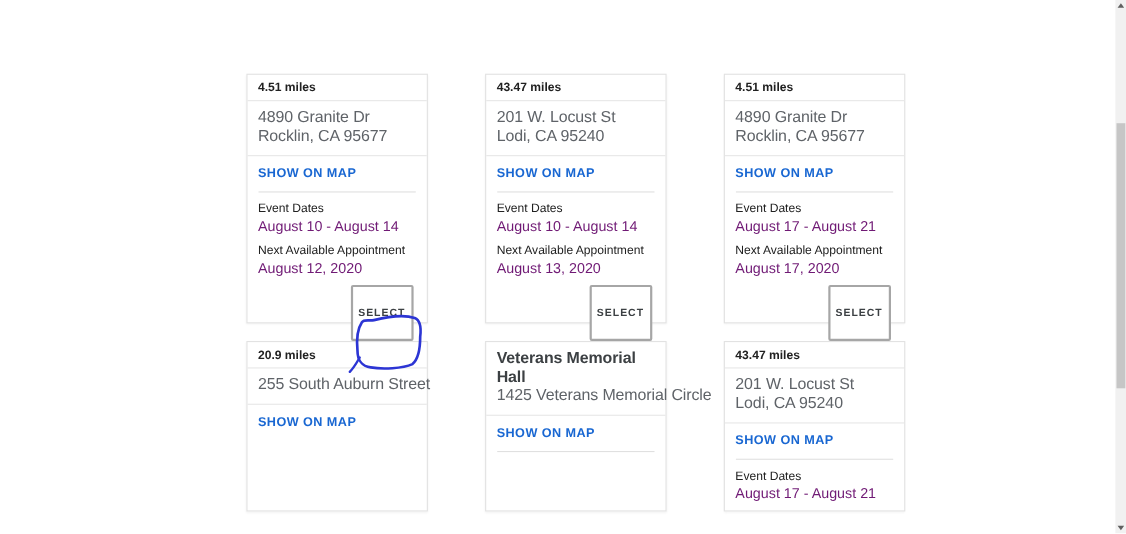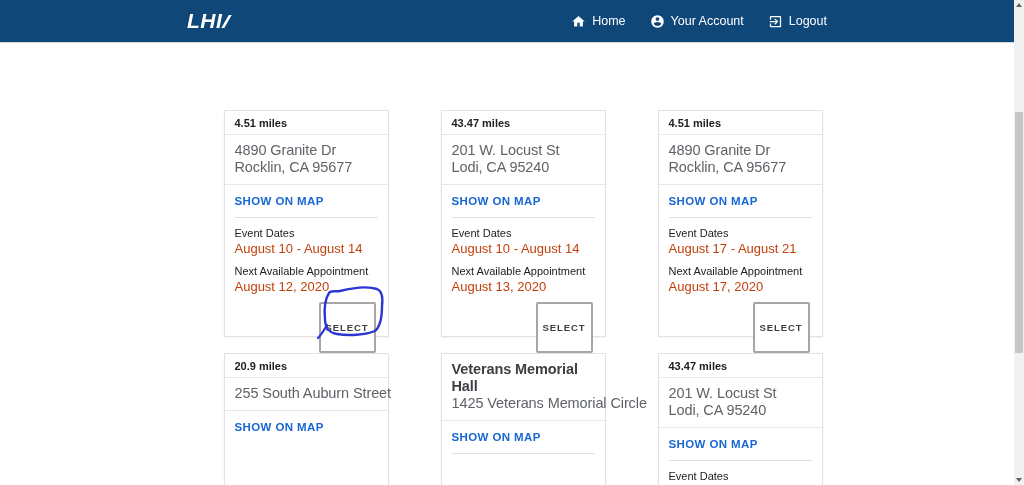--- a/index.html
+++ b/index.html
@@ -28,21 +28,21 @@
            border-bottom:1px solid #e7e7e7; }
   .addr { padding:7px 10px 8px; border-bottom:1px solid #e7e7e7; color:#5f6368;
           font-size:14.5px; line-height:17px; letter-spacing:-0.1px; }
   .addr-line { white-space:nowrap; }
   .addr-title { font-weight:bold; color:#3c4043; }
   .map-link { display:block; padding:10px; color:#1967d2; font-size:11.5px; font-weight:bold;
               letter-spacing:0.4px; text-decoration:none; cursor:pointer; }
   .hr-inset { border-top:1px solid #e0e0e0; margin:0 10px; }
   .details { padding:8px 10px 0; }
   .detail-label { font-size:11px; font-weight:normal; color:#212121; line-height:15px; }
-  .detail-value { font-size:13px; color:#c2410c; line-height:16px; margin-bottom:7px; }
+  .detail-value { font-size:13px; color:#701a75; line-height:16px; margin-bottom:7px; }
   .actions { margin-top:auto; display:flex; justify-content:flex-end; padding:0 12px 14px 0; }
   .select-btn { font-family:inherit; background:#fff; border:2px solid #a6a6a6;
                 border-radius:2px; color:#3c4043; font-size:9.5px; font-weight:bold;
                 letter-spacing:0.9px; padding:18px 5px; min-width:46px; cursor:pointer; }
 
   .annotation-svg { position:absolute; left:0; top:0; width:1024px; height:485px;
                     pointer-events:none; z-index:40; }
 
   .scrollbar { position:absolute; right:0; top:0; width:10px; height:485px;
                background:#f1f1f1; z-index:60; }
@@ -54,48 +54,20 @@
   .tri-down { width:0; height:0; border-left:3px solid transparent;
               border-right:3px solid transparent; border-top:4px solid #606060; }
   .sb-thumb { position:absolute; left:1px; top:112px; width:8px; height:241px;
               background:#c6c6c6; cursor:grab; }
 </style>
 </head>
 <body>
 
 <div class="content">
 
-  <header class="appbar">
-    <div class="header-inner">
-      <div class="logo">
-        <span>LHI</span>
-        <span class="logo-stripe"></span>
-      </div>
-      <nav class="topnav">
-        <a class="nav-item">
-          <svg viewBox="0 0 24 24">
-              <path d="M10 20v-6h4v6h5v-8h3L12 3 2 12h3v8z"></path>
-            </svg>
-          <span>Home</span>
-        </a>
-        <a class="nav-item">
-          <svg viewBox="0 0 24 24">
-              <path d="M12 2C6.48 2 2 6.48 2 12s4.48 10 10 10 10-4.48 10-10S17.52 2 12 2zm0 3c1.66 0 3 1.34 3 3s-1.34 3-3 3-3-1.34-3-3 1.34-3 3-3zm0 14.2c-2.5 0-4.71-1.28-6-3.22.03-1.99 4-3.08 6-3.08 1.99 0 5.97 1.09 6 3.08-1.29 1.94-3.5 3.22-6 3.22z"></path>
-            </svg>
-          <span>Your Account</span>
-        </a>
-        <a class="nav-item">
-          <svg viewBox="0 0 24 24">
-              <path d="M10.09 15.59L11.5 17l5-5-5-5-1.41 1.41L12.67 11H3v2h9.67l-2.58 2.59zM19 3H5c-1.11 0-2 .9-2 2v4h2V5h14v14H5v-4H3v4c0 1.1.89 2 2 2h14c1.1 0 2-.9 2-2V5c0-1.1-.9-2-2-2z"></path>
-            </svg>
-          <span>Logout</span>
-        </a>
-      </nav>
-    </div>
-  </header>
 
   <main class="grid">
 
     <article class="card tall">
       <div class="miles">4.51 miles</div>
       <div class="addr">
         <div class="addr-line">4890 Granite Dr</div>
         <div class="addr-line">Rocklin, CA 95677</div>
       </div>
       <a class="map-link">SHOW ON MAP</a>

